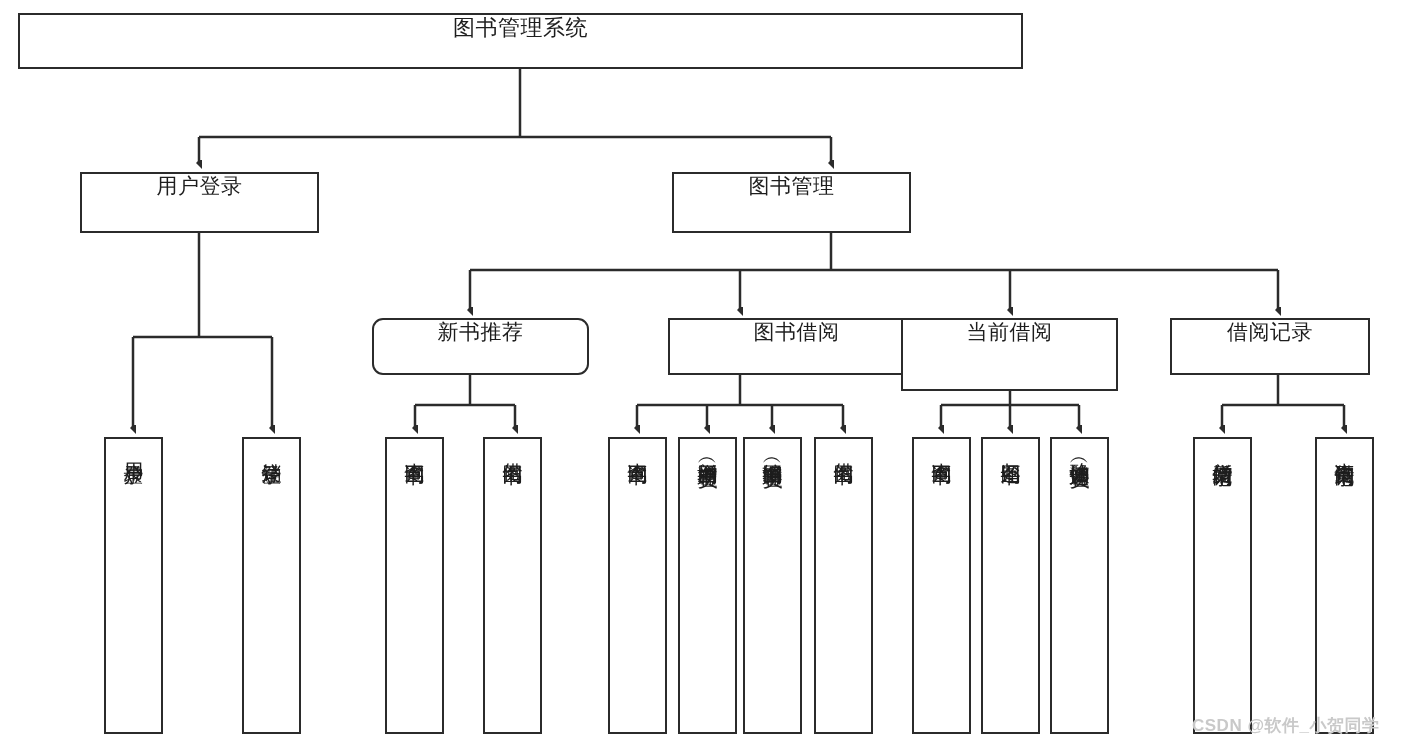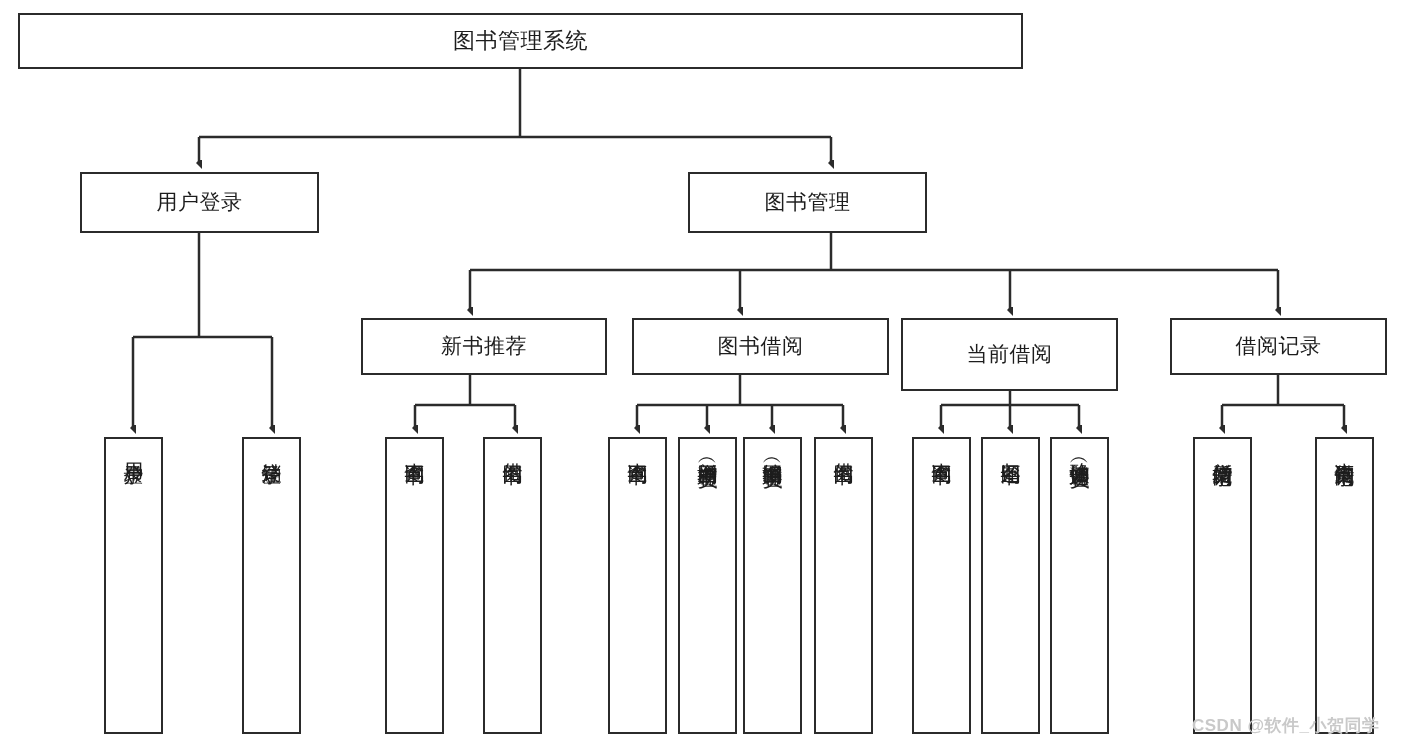--- a/index.html
+++ b/index.html
@@ -22,21 +22,21 @@
     width: 1405px;
     height: 747px;
     pointer-events: none;
   }
   .node {
     position: absolute;
     box-sizing: border-box;
     border: 2px solid #2b2b2b;
     background: #ffffff;
     display: flex;
-    align-items: center;
+    align-items: flex-start;
     justify-content: center;
     color: #1d1d1d;
     z-index: 2;
   }
   .node .lbl {
     display: block;
     text-align: center;
     line-height: 1.18;
     white-space: nowrap;
   }
@@ -128,34 +128,34 @@
     </g>
   </svg>
 
   <div class="node root" style="left:18px; top:13px; width:1005px; height:56px;">
     <span class="lbl">图书管理系统</span>
   </div>
 
   <div class="node h" style="left:80px; top:172px; width:239px; height:61px;">
     <span class="lbl">用户登录</span>
   </div>
-  <div class="node h" style="left:688px; top:172px; width:239px; height:61px;">
+  <div class="node h" style="left:672px; top:172px; width:239px; height:61px;">
     <span class="lbl">图书管理</span>
   </div>
 
-  <div class="node h" style="left:361px; top:318px; width:246px; height:57px;">
+  <div class="node h" style="left:372px; top:318px; width:217px; height:57px;border-radius:11px;">
     <span class="lbl">新书推荐</span>
   </div>
-  <div class="node h" style="left:632px; top:318px; width:257px; height:57px;">
+  <div class="node h" style="left:668px; top:318px; width:257px; height:57px;">
     <span class="lbl">图书借阅</span>
   </div>
   <div class="node h" style="left:901px; top:318px; width:217px; height:73px;">
     <span class="lbl">当前借阅</span>
   </div>
-  <div class="node h" style="left:1170px; top:318px; width:217px; height:57px;">
+  <div class="node h" style="left:1170px; top:318px; width:200px; height:57px;">
     <span class="lbl">借阅记录</span>
   </div>
 
   <div class="node v" style="left:104px; top:437px; width:59px; height:297px;">
     <span class="lbl">用户登录</span>
   </div>
   <div class="node v" style="left:242px; top:437px; width:59px; height:297px;">
     <span class="lbl">注销登录</span>
   </div>
 

